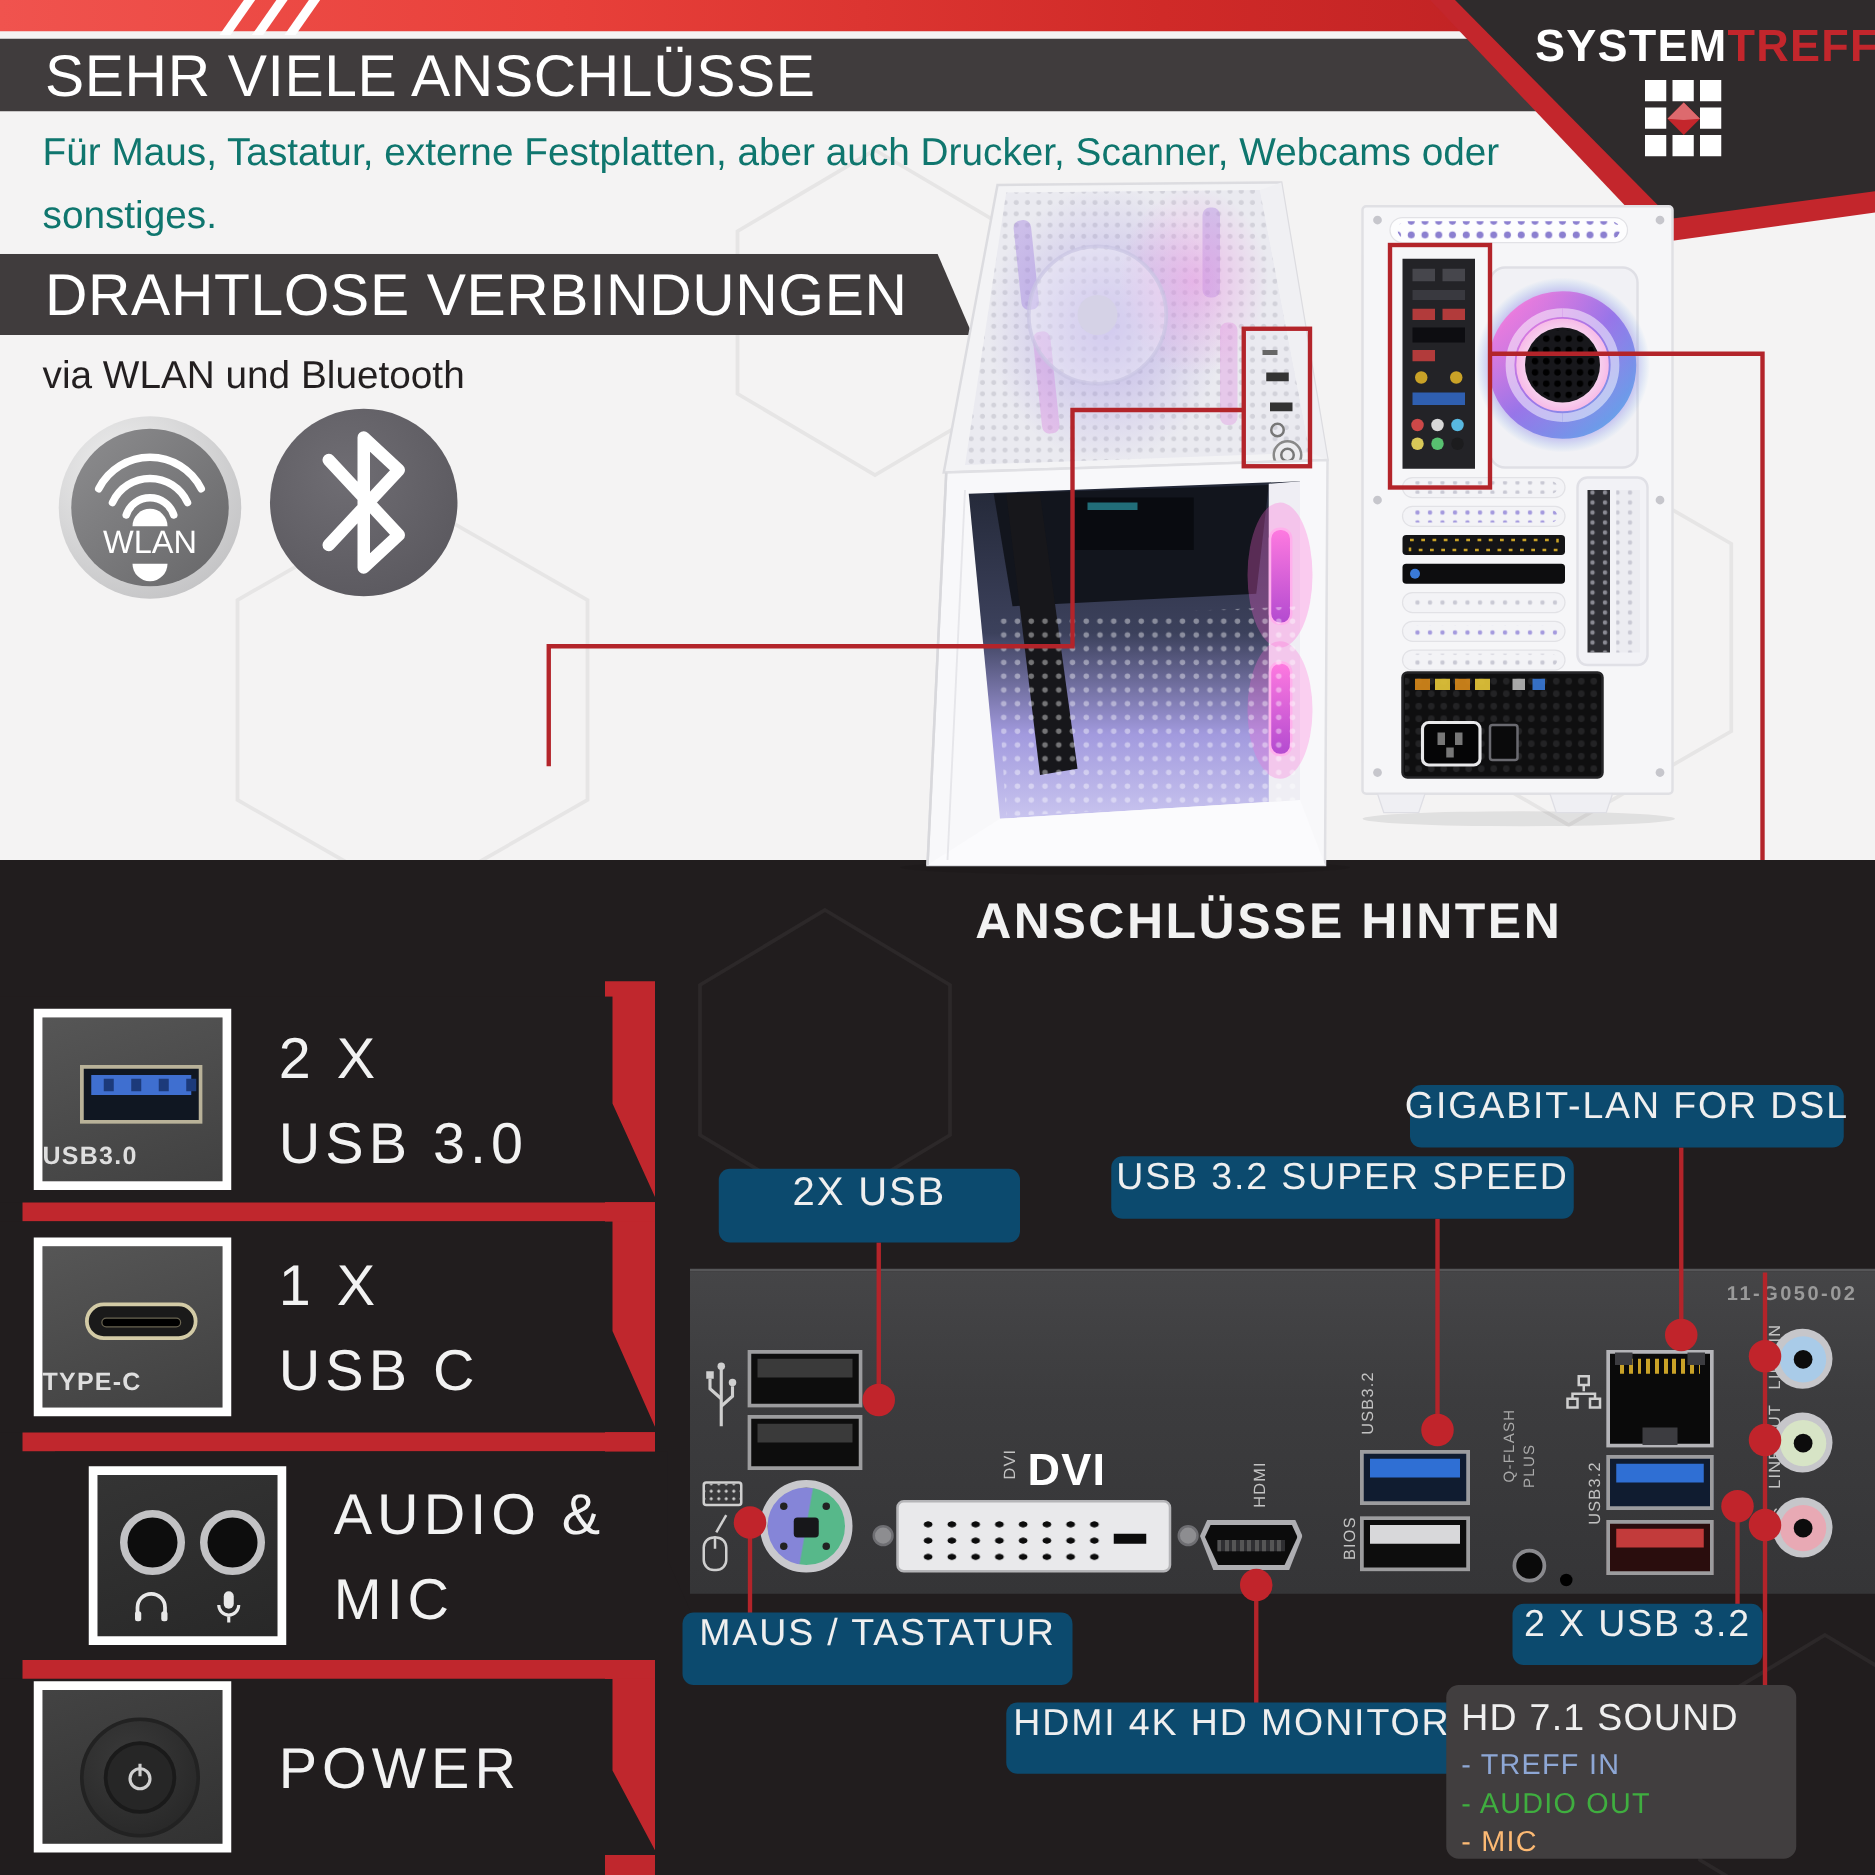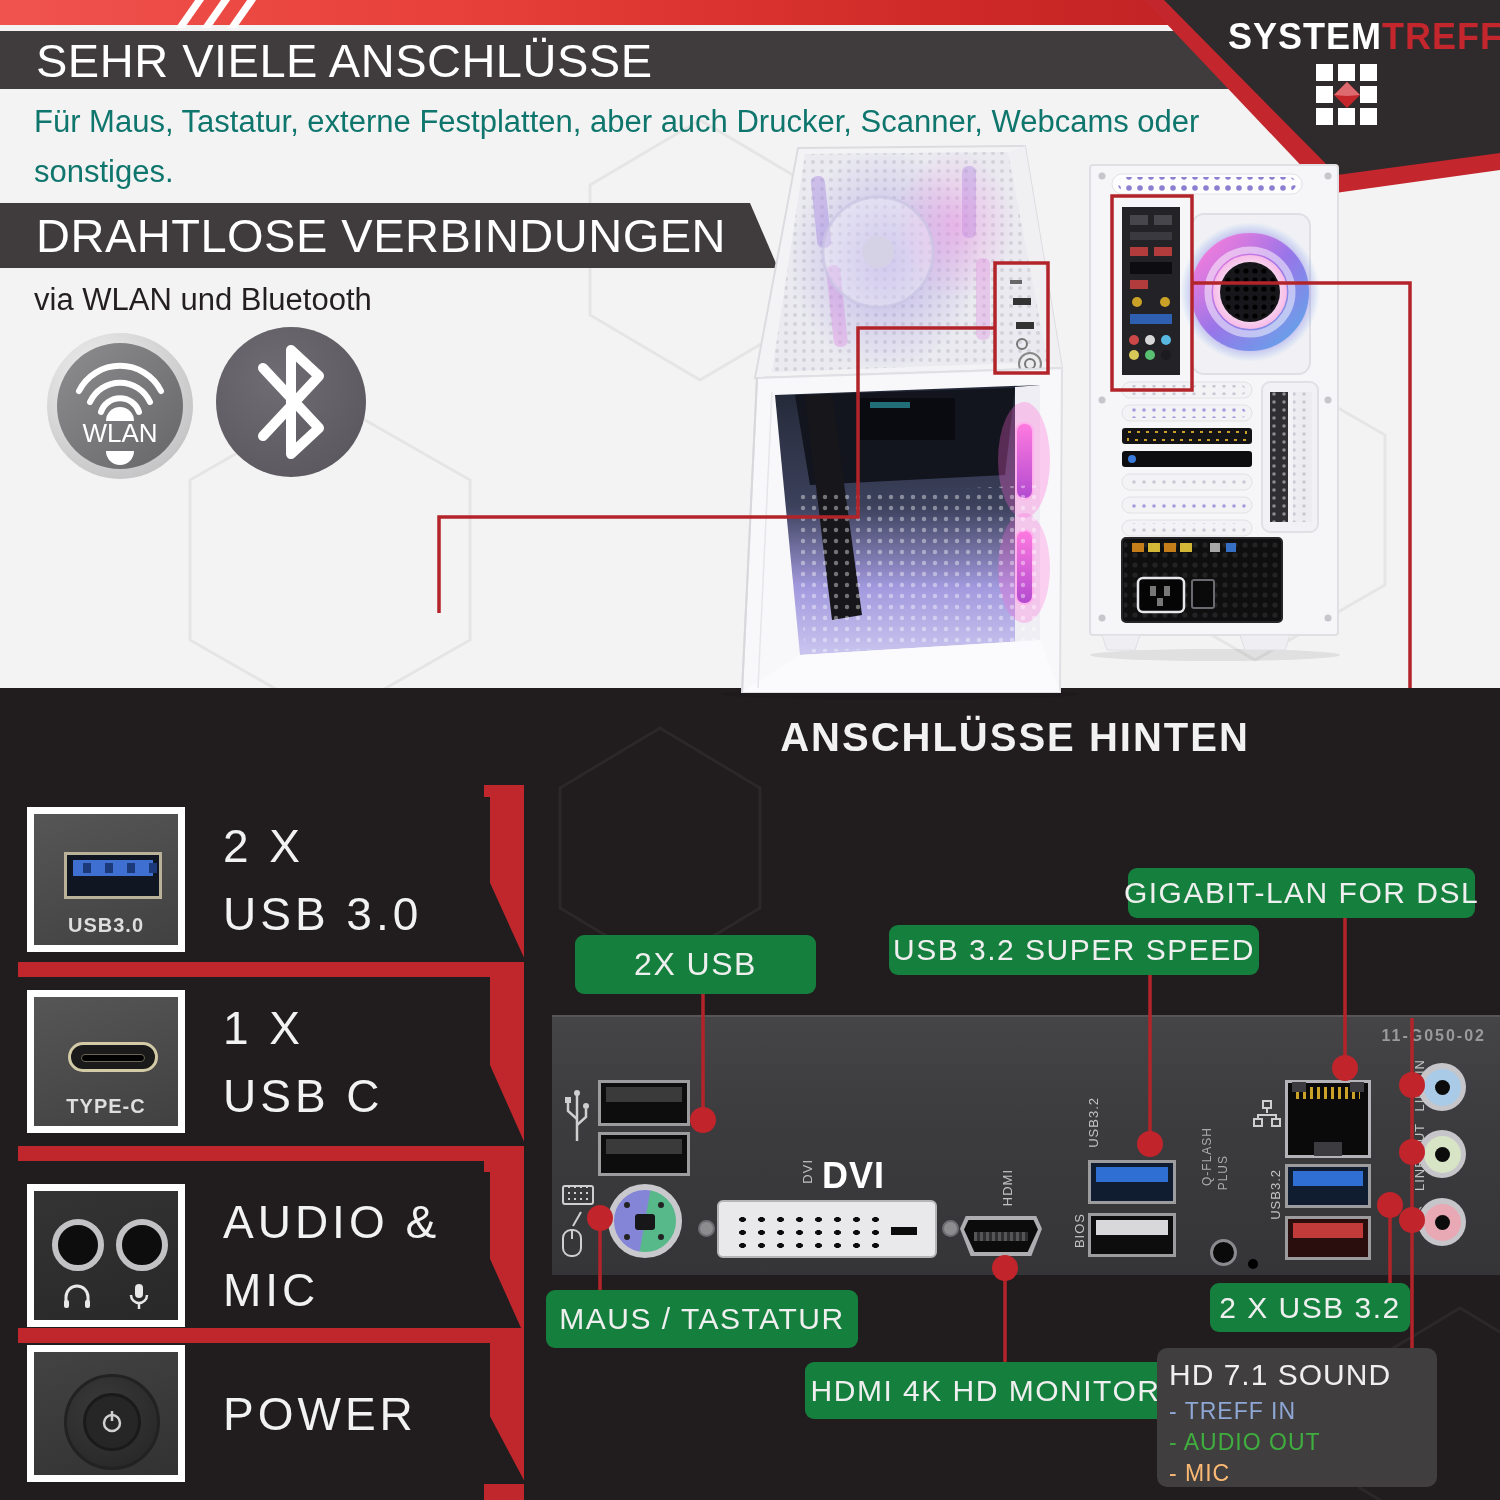--- a/index.html
+++ b/index.html
@@ -58,21 +58,21 @@
   .fp-title{left:20px;top:613px;width:504px;height:184px;background:#c0272d;border-radius:22px;
      display:flex;align-items:center;justify-content:center;padding-bottom:56px;
      color:#fff;font-size:44px;font-weight:700;letter-spacing:2px;z-index:6;}
   .fp-panel{left:0;top:785px;width:524px;height:715px;z-index:3;}
   .fp-red-col{position:absolute;left:484px;top:0;width:40px;height:715px;background:#c0272d;}
   .fp-sep{position:absolute;left:18px;width:506px;height:15px;background:#c0272d;}
   .fp-row{position:absolute;left:0;width:524px;background:#211d1e;display:flex;align-items:center;
      clip-path:polygon(0 0,490px 0,490px 52%,526px 100%,0 100%);}
   .fp-img{margin-left:27px;width:158px;border:7px solid #fff;
      background:linear-gradient(160deg,#565656,#414141);position:relative;flex:none;}
-  .fp-cap{position:absolute;left:0;right:0;bottom:8px;text-align:center;
+  .fp-cap{position:absolute;left:0;right:0;bottom:8px;
      color:#dedede;font-size:20px;font-weight:700;letter-spacing:1px;}
   .fp-text{margin-left:38px;color:#f2f2f2;font-size:46px;letter-spacing:4px;line-height:68px;white-space:nowrap;}
 
   .usbA{position:absolute;left:30px;top:38px;width:98px;height:47px;background:#101722;
      border:3px solid #b9b299;}
   .usbA .tab{position:absolute;left:6px;top:5px;right:6px;height:16px;background:#3f6fd0;}
   .usbA .tab i{position:absolute;top:3px;width:8px;height:10px;background:#1c3a7a;display:block;}
   .usbC{position:absolute;left:34px;top:45px;width:90px;height:30px;border-radius:16px;
      background:#1a1a1a;border:3px solid #d3cba6;}
   .usbC:after{content:"";position:absolute;left:10px;top:9px;right:10px;height:6px;border-radius:4px;background:#000;border:1px solid #6a6552;}
@@ -80,22 +80,22 @@
      background:#0d0d0d;border:6px solid #c2c2c4;}
   .pwr{position:absolute;left:30px;top:22px;width:96px;height:96px;border-radius:50%;
      border:3px solid #222;background:radial-gradient(circle at 40% 35%,#3a3a3a,#242424);
      display:flex;align-items:center;justify-content:center;}
   .pwr-in{width:58px;height:58px;border-radius:50%;background:#262626;border:3px solid #1a1a1a;
      display:flex;align-items:center;justify-content:center;}
 
   
   .rear-title{left:560px;top:715px;width:910px;text-align:center;color:#f2f2f2;
      font-size:40px;font-weight:700;letter-spacing:2px;z-index:4;}
-  .lbl{position:absolute;background:#15803d;border-radius:9px;color:#efefef;
-     display:flex;align-items:center;justify-content:center;letter-spacing:1.5px;
+  .lbl{position:absolute;background:#0c4a6e;border-radius:9px;color:#efefef;
+     display:flex;align-items:flex-start;justify-content:center;letter-spacing:1.5px;
      font-size:30px;z-index:6;white-space:nowrap;}
   .sndbox{position:absolute;left:1157px;top:1348px;width:280px;height:139px;background:#413e3f;
      border-radius:10px;z-index:6;padding:10px 16px 8px 12px;color:#efefef;}
   .sndbox .t{font-size:30px;letter-spacing:1px;margin-bottom:4px;}
   .sndbox .l{font-size:23px;letter-spacing:1px;line-height:31px;}
   .snd-in{color:#8ea7d5;}.snd-out{color:#3fae3f;}.snd-mic{color:#fdba74;}
 
   
   .iopanel{left:552px;top:1015px;width:948px;height:260px;z-index:4;
      background:linear-gradient(180deg,#454547 0%,#3c3c3e 40%,#353537 100%);
@@ -438,21 +438,21 @@
         <div class="usbC"></div>
         <div class="fp-cap">TYPE-C</div>
       </div>
       <div class="fp-text">
         <div>1 X</div>
           <div>USB C</div>
       </div>
     </div>
     <div class="fp-sep" style="top:361px;"></div>
 
-    <div class="fp-row" style="top:387px;height:167px;">
+    <div class="fp-row" style="top:376px;height:167px;margin-left:44px;">
       <div class="fp-img" style="height:143px;background:linear-gradient(160deg,#343434,#282828);">
         <div class="jack" style="left:18px;"></div>
         <div class="jack" style="left:82px;"></div>
         <svg width="30" height="26" viewBox="0 0 30 26" style="position:absolute;left:28px;bottom:10px;">
           <path d="M4,20 V13 A11,11 0 0 1 26,13 V20" stroke="#e8e8e8" stroke-width="3" fill="none"></path>
           <rect x="2" y="16" width="5" height="8" rx="2" fill="#e8e8e8"></rect>
             <rect x="23" y="16" width="5" height="8" rx="2" fill="#e8e8e8"></rect>
         </svg>
         <svg width="20" height="28" viewBox="0 0 20 28" style="position:absolute;left:95px;bottom:9px;">
           <rect x="6" y="1" width="8" height="14" rx="4" fill="#e8e8e8"></rect>

